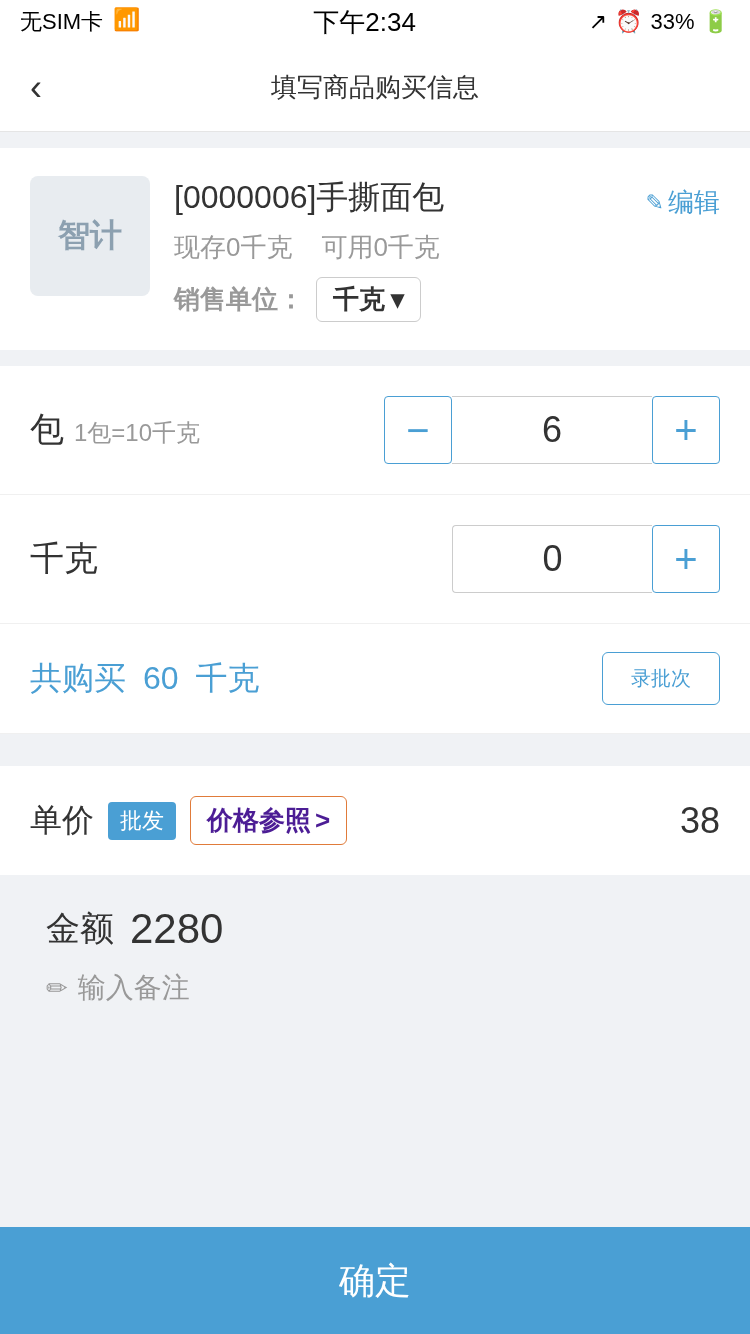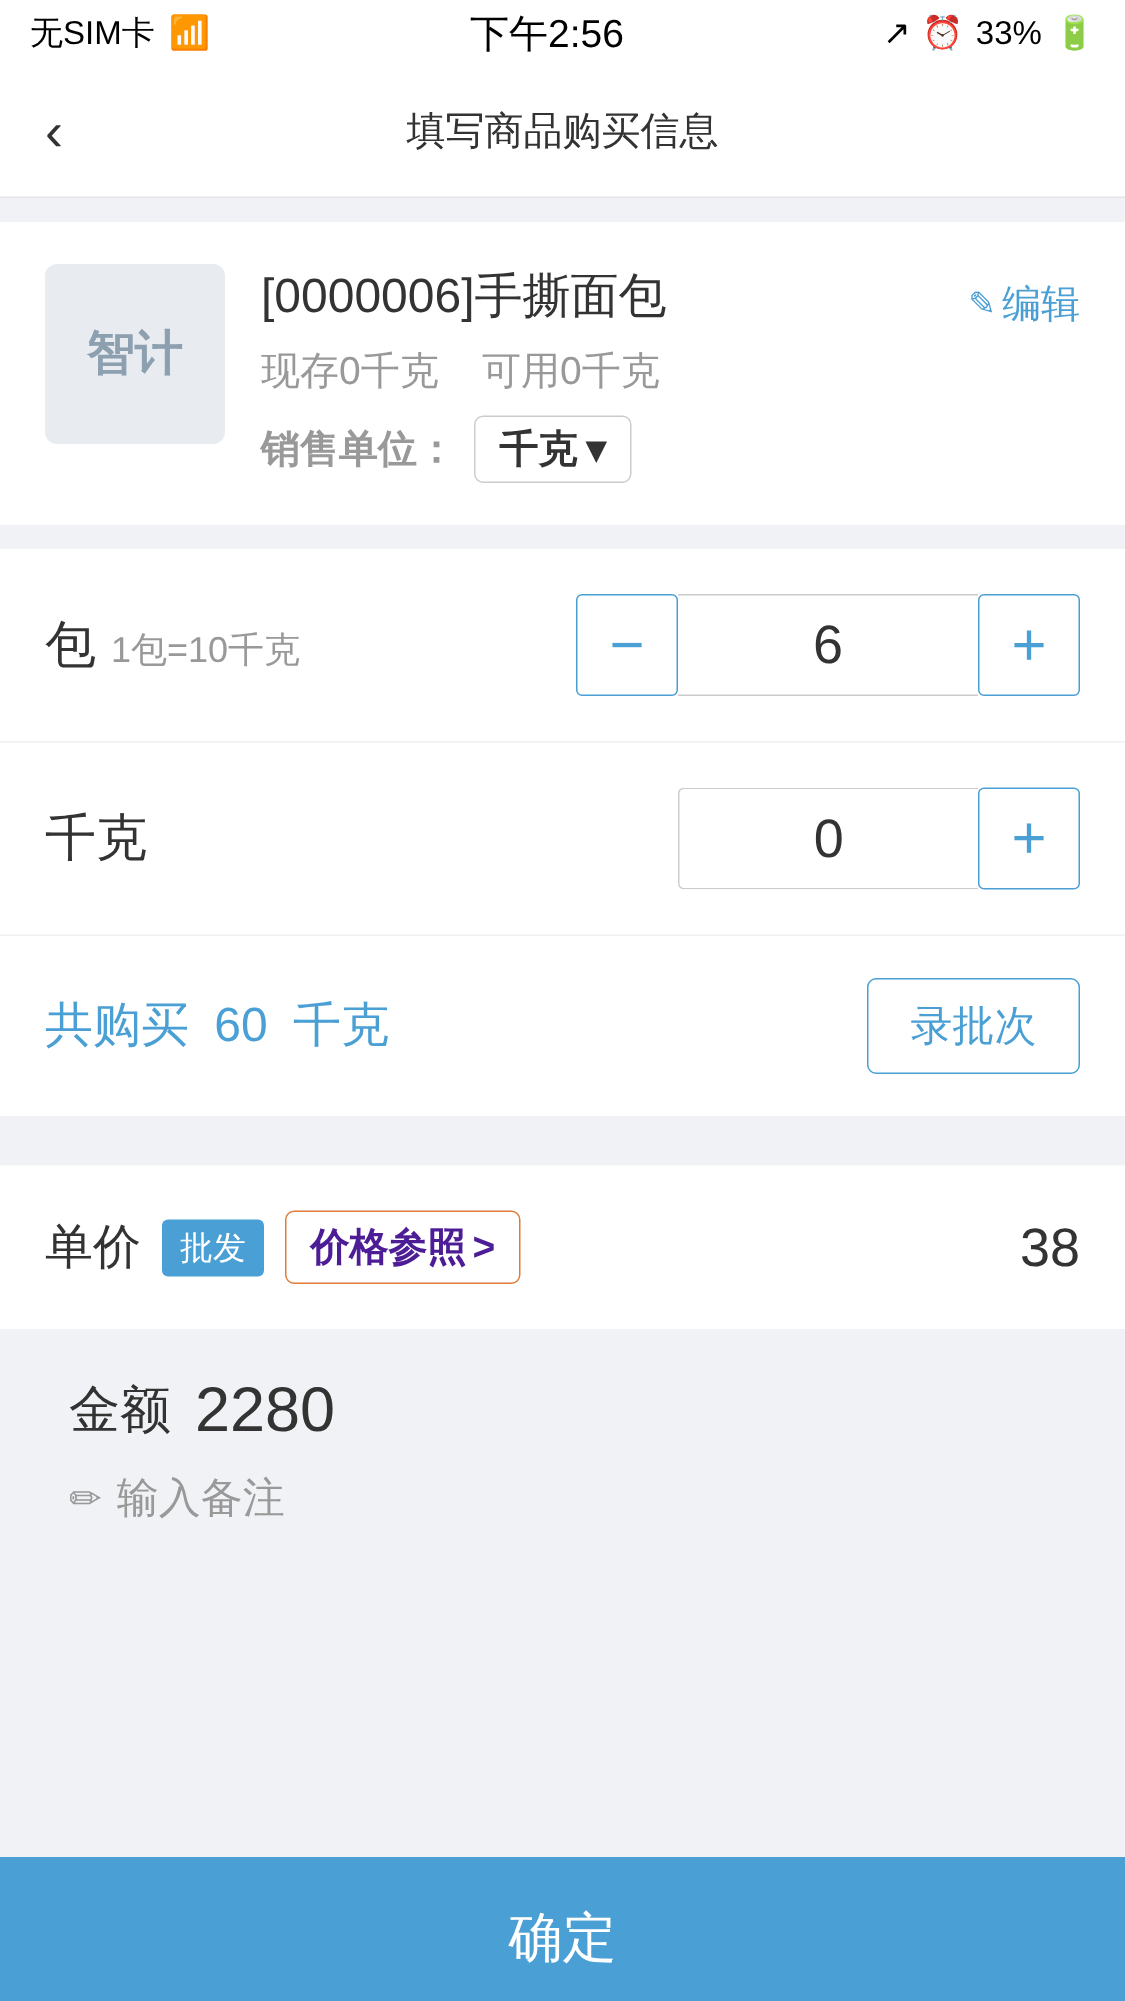--- a/index.html
+++ b/index.html
@@ -18,21 +18,21 @@
       background: #fff;
       height: 44px;
       display: flex;
       align-items: center;
       justify-content: space-between;
       padding: 0 20px;
       font-size: 24px;
       color: #000;
       flex-shrink: 0;
     }
-    .status-left { display: flex; align-items: center; gap: 10px; font-size: 22px; }
+    .status-left { display: flex; align-items: flex-start; gap: 10px; font-size: 22px; }
     .status-center { font-size: 26px; font-weight: 500; }
     .status-right { display: flex; align-items: center; gap: 8px; font-size: 22px; }
 
     
     .nav-bar {
       background: #fff;
       height: 88px;
       display: flex;
       align-items: center;
       padding: 0 30px;
@@ -223,21 +223,21 @@
     .total-text {
       font-size: 32px;
       color: #333;
     }
     .total-text span {
       color: #4a9fd4;
     }
     .batch-btn {
       border: 1.5px solid #4a9fd4;
       color: #4a9fd4;
-      font-size: 28px;
+      font-size: 20px;
       padding: 12px 28px;
       border-radius: 6px;
       cursor: pointer;
       background: #fff;
     }
 
     
     .price-section {
       background: #fff;
       margin-top: 16px;
@@ -341,21 +341,21 @@
     }
   </style>
 </head>
 <body>
 
 <div class="status-bar">
   <div class="status-left">
     <span>无SIM卡</span>
     <span>📶</span>
   </div>
-  <div class="status-center">下午2:56</div>
+  <div class="status-center">下午2:34</div>
   <div class="status-right">
     <span>↗</span>
     <span>⏰</span>
     <span>33%</span>
     <span style="font-size:22px;">🔋</span>
   </div>
 </div>
 
 <div class="nav-bar">
   <div class="nav-back">‹</div>

